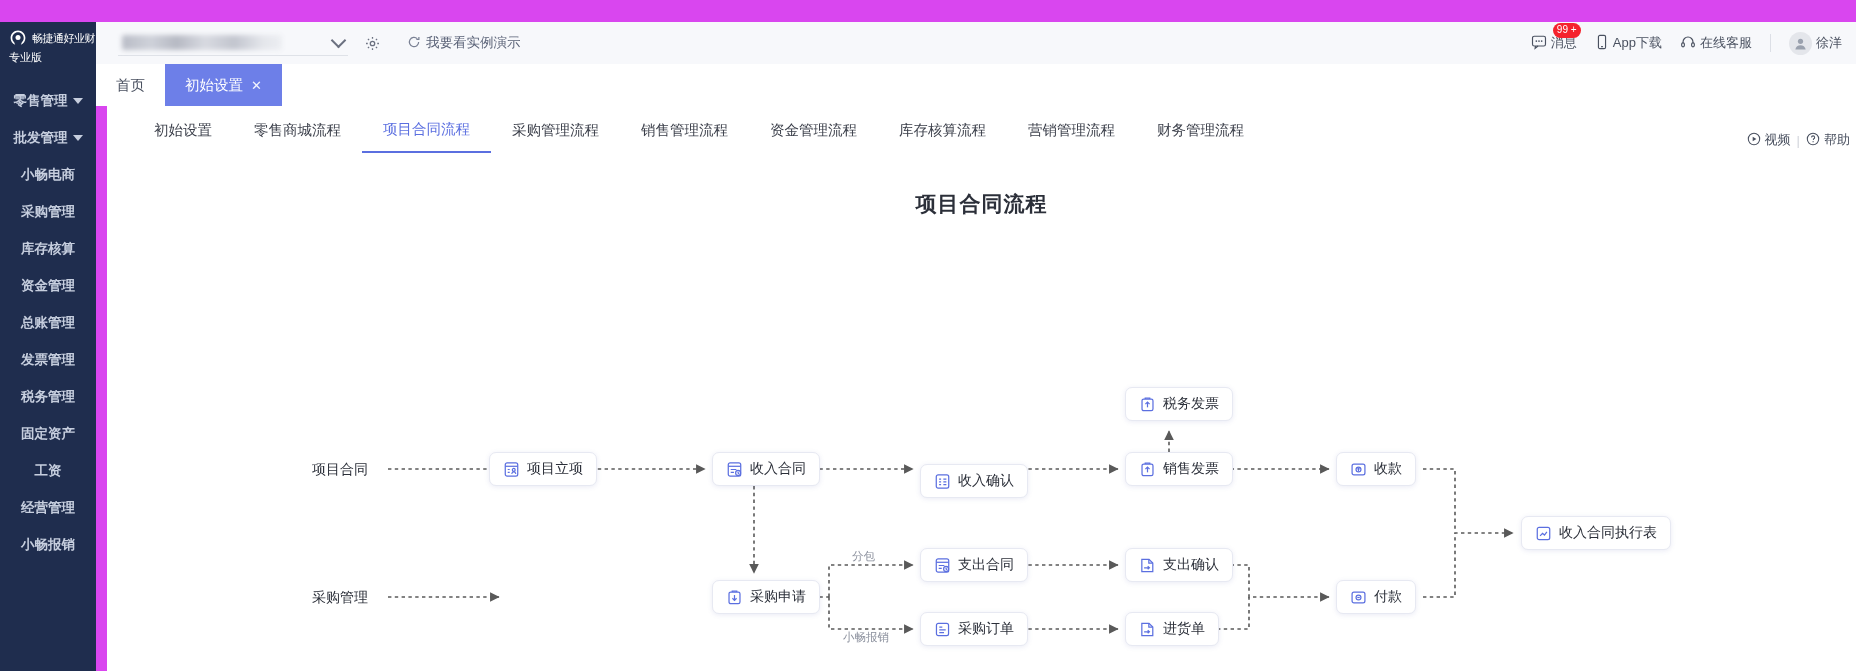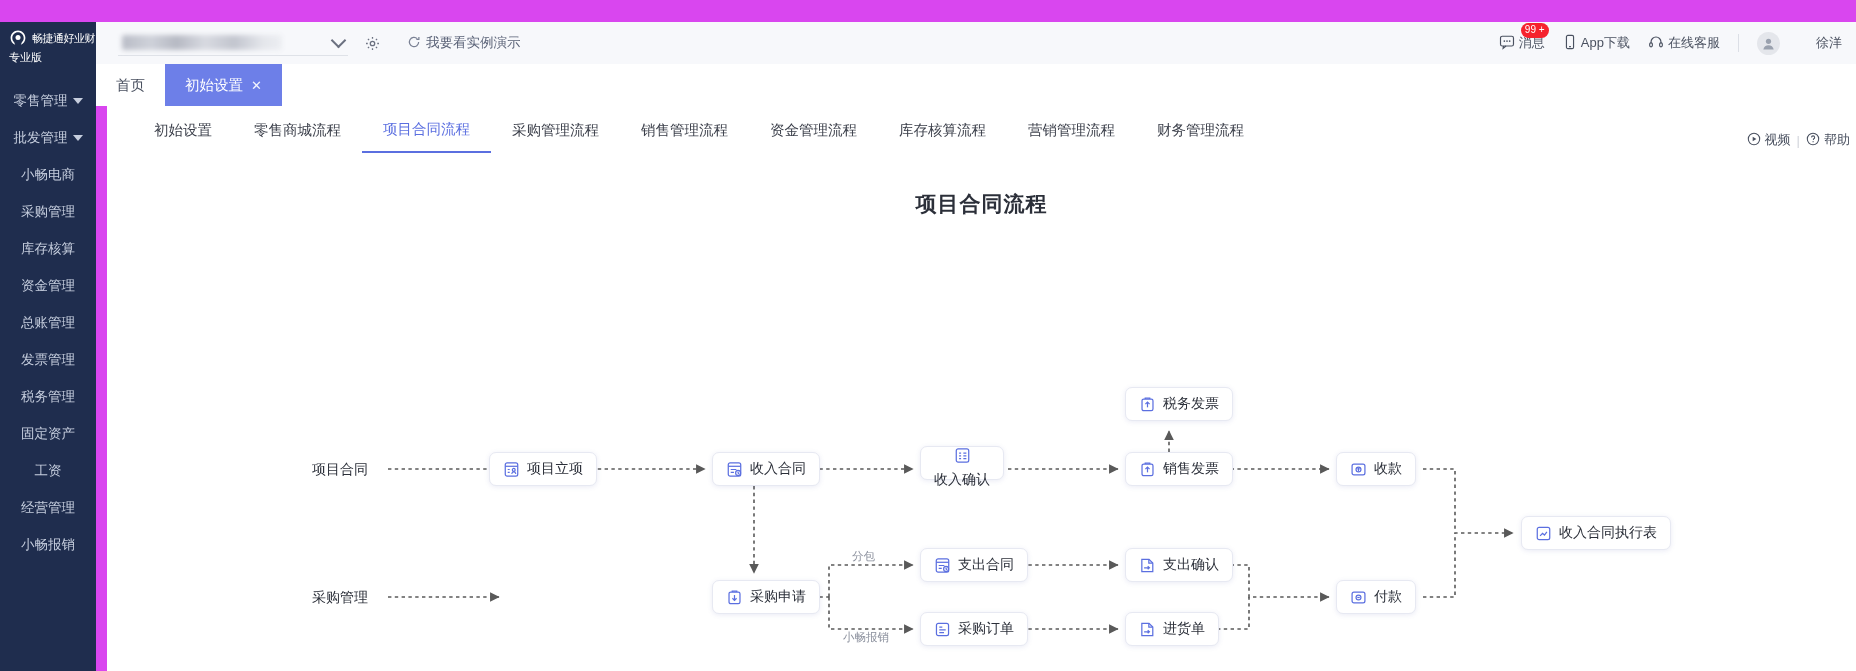--- a/index.html
+++ b/index.html
@@ -19,21 +19,21 @@
     overflow: hidden;
   }
   .logo-box { height: 52px; padding: 6px 0 0 8px; position: relative; }
   .logo-row { display: flex; align-items: center; gap: 4px; }
   .logo-mark {
     width: 20px; height: 20px; flex: 0 0 20px;
     display: flex; align-items: center; justify-content: center;
   }
   .logo-text { color: #ffffff; font-size: 11px; letter-spacing: -0.5px; white-space: nowrap; }
   .logo-sub { color: #ffffff; font-size: 11px; margin-top: 2px; padding-left: 1px; }
-  .side-items { margin-top: 8px; }
+  .side-items { margin-top: 8px; font-weight: bold; }
   .side-item {
     height: 37px; display: flex; align-items: center; justify-content: center;
     color: #c6cede; font-size: 13.5px; cursor: pointer; gap: 5px;
   }
   .caret-down {
     width: 0; height: 0; border-left: 5px solid transparent;
     border-right: 5px solid transparent; border-top: 6px solid #c6cede;
     display: inline-block;
   }
 
@@ -69,21 +69,21 @@
   .badge {
     position: absolute; left: 22px; top: -11px; background: #f5222d; color: #fff;
     font-size: 10px; line-height: 14px; height: 15px; padding: 0 4px;
     border-radius: 8px; white-space: nowrap;
   }
   .hdr-divider { width: 1px; height: 18px; background: #dcdfe6; }
   .avatar {
     width: 23px; height: 23px; border-radius: 50%; background: #e4e6eb;
     display: flex; align-items: center; justify-content: center;
   }
-  .user-name { font-size: 13px; color: #4a5160; white-space: nowrap; margin-left: 32px; }
+  .user-name { font-size: 13px; color: #4a5160; white-space: nowrap; }
 
   
   .tabstrip {
     position: absolute; left: 96px; top: 64px; right: 0; height: 42px;
     background: #fff; display: flex; align-items: stretch; 
   }
   .tab {
     display: flex; align-items: center; padding: 0 20px; font-size: 14.5px;
     color: #4a5160; cursor: pointer;
   }
@@ -396,21 +396,21 @@
             <rect x="2.4" y="2" width="13.2" height="14" rx="2"></rect>
               <path d="M2.4 5.6h13.2"></path>
             <path d="M5 9h6M5 12h3.4"></path>
               <circle cx="12.8" cy="12.6" r="2.6" fill="#fff"></circle>
               <path d="M12.8 11.2v1.5l1 .7"></path>
           </svg>
         </span>
         <span>收入合同</span>
       </div>
 
-      <div class="node" style="left:813px; top:340px;flex-direction:column;">
+      <div class="node" style="left:813px; top:358px;">
         <span class="node-ico">
           <svg width="17" height="17" viewBox="0 0 18 18" fill="none" stroke="#5b6fe0" stroke-width="1.3">
             <rect x="2.4" y="2" width="13.2" height="14" rx="2"></rect>
             <path d="M5.4 6.4h2.1M5.4 9.4h2.1M5.4 12.4h2.1"></path>
             <path d="M9.9 6.4h3.2M9.9 9.4h3.2M9.9 12.4h3.2"></path>
           </svg>
         </span>
         <span>收入确认</span>
       </div>
 

